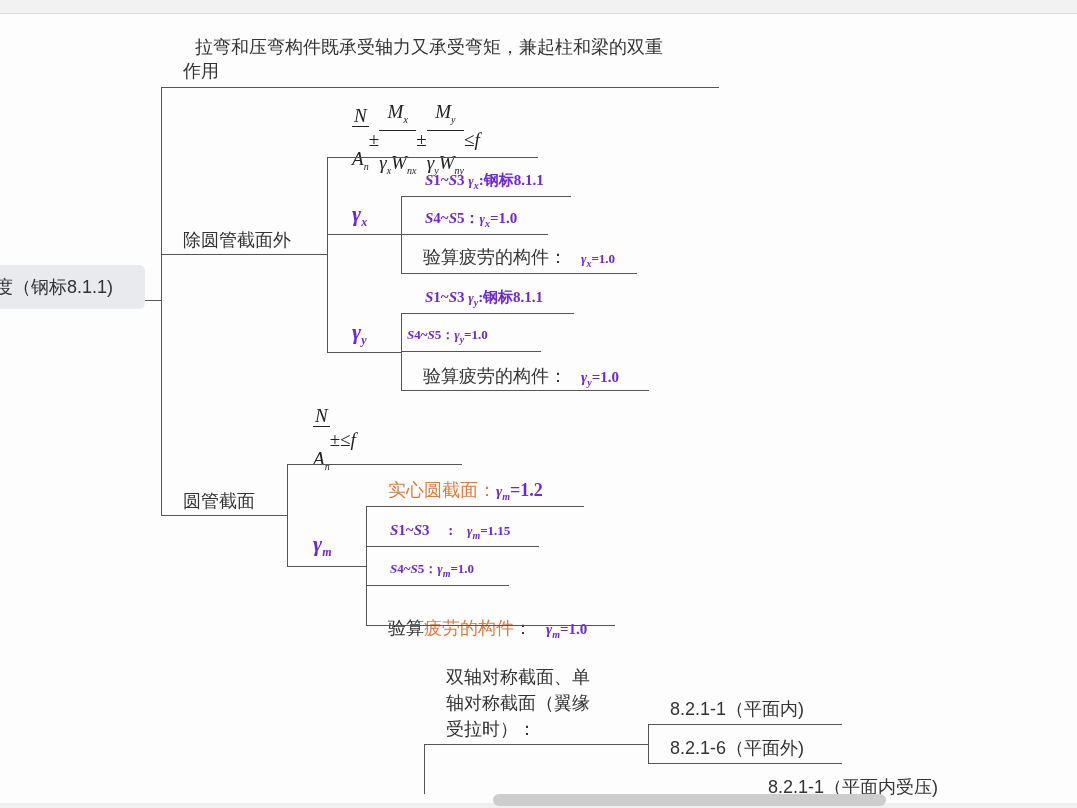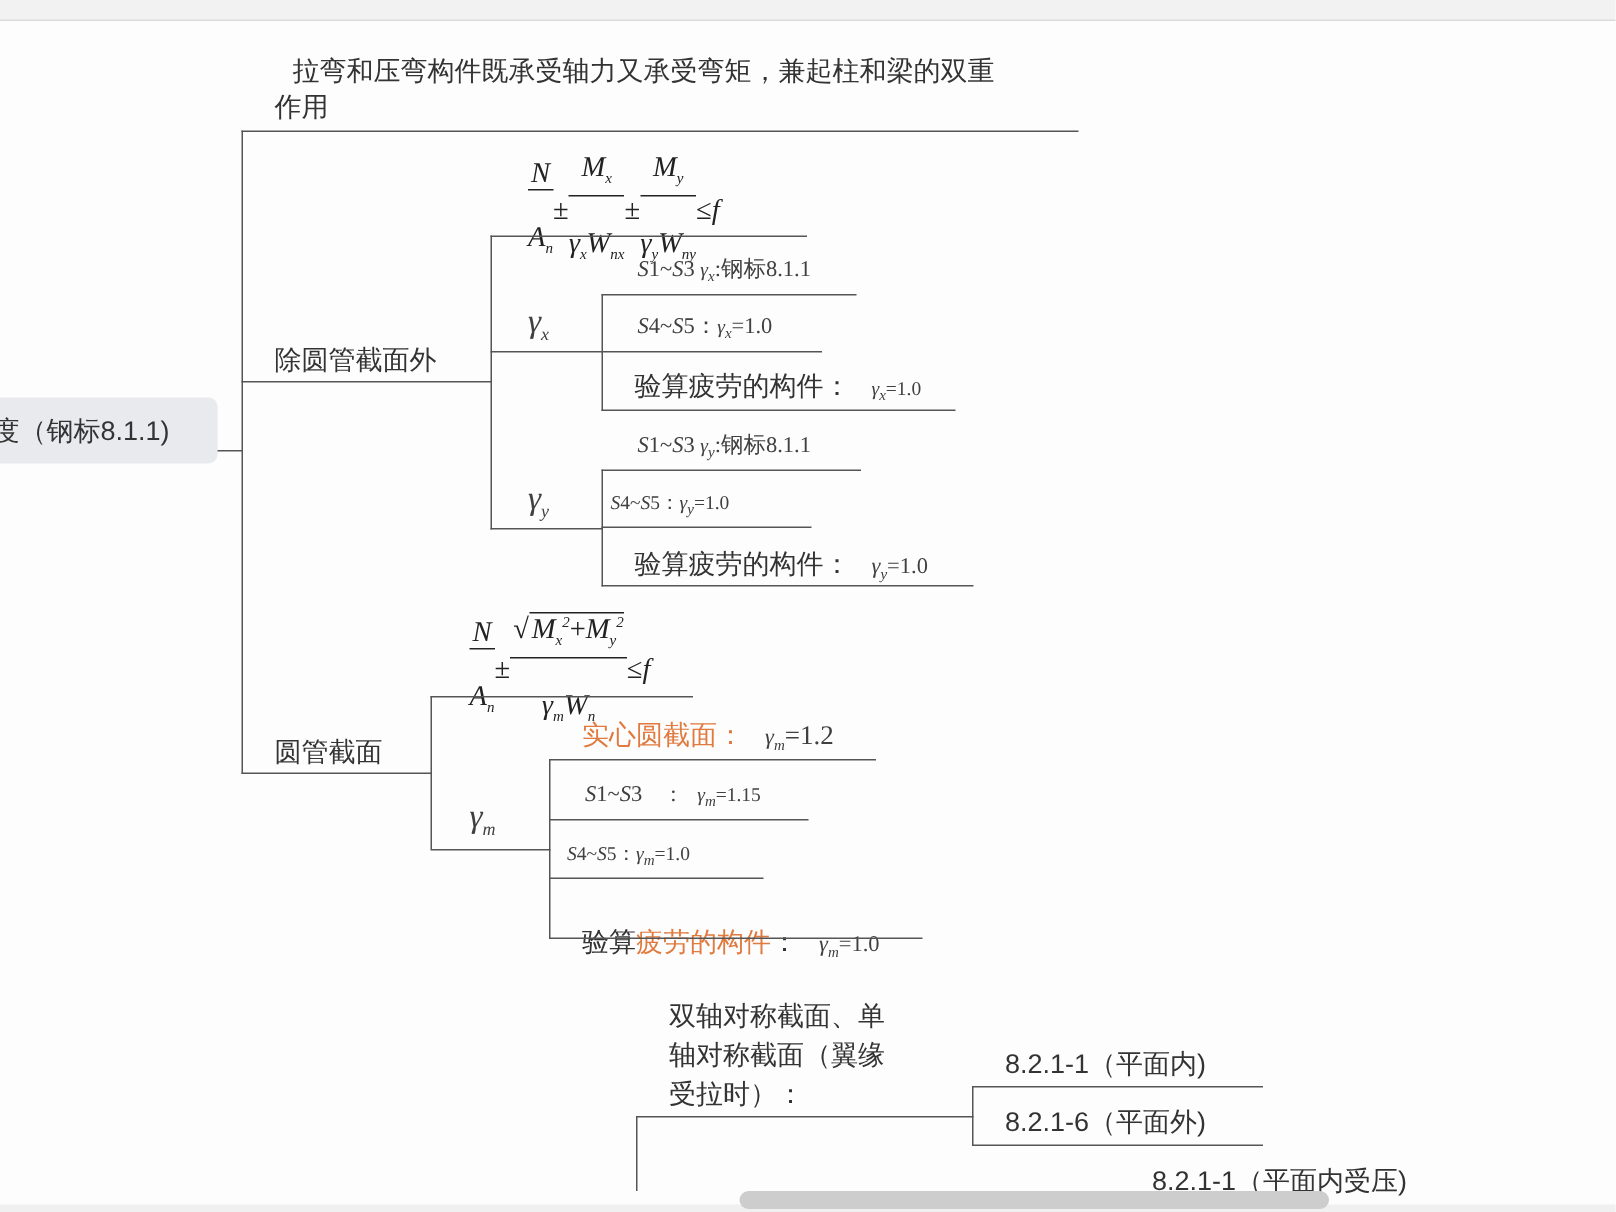--- a/index.html
+++ b/index.html
@@ -6,21 +6,21 @@
   body {
     width:1077px; height:808px; overflow:hidden; position:relative;
     background:#fdfdfd;
     font-family:"Liberation Sans","DejaVu Sans",sans-serif;
     color:#333;
   }
   .topbar { position:absolute; left:0; top:0; width:1077px; height:13px; background:#f2f2f2; border-bottom:1px solid #dcdcdc; }
   .hl { position:absolute; height:1px; background:#555; }
   .vl { position:absolute; width:1px; background:#555; }
   .t { position:absolute; white-space:nowrap; font-size:18px; color:#333; line-height:24px; }
-  .serif { font-family:"Liberation Serif","DejaVu Serif",serif; color:#404040; }
+  .serif { font-family:"Liberation Serif","DejaVu Serif",serif; color:#6d28d9;font-weight:bold; }
   .ital { font-style:italic; }
   .sm { font-size:15px; }
   .xs { font-size:13px; }
   .orange { color:#e07a3f; }
   .root {
     position:absolute; left:-10px; top:265px; width:155px; height:44px;
     background:#e9eaee; border-radius:6px;
   }
   .root span { position:absolute; right:32px; top:10px; font-size:18px; color:#333; white-space:nowrap; }
   .frac { display:inline-block; vertical-align:middle; text-align:center; }
@@ -82,34 +82,34 @@
   <div class="t serif xs" style="left:407px; top:323px;"><i>S</i>4~<i>S</i>5：<i>γ<sub>y</sub></i>=1.0</div>
   <div class="hl" style="left:401px; top:351px; width:140px;"></div>
   <div class="t" style="left:423px; top:364px;"><span>验算疲劳的构件：</span><span class="serif sm" style="margin-left:14px;"><i>γ<sub>y</sub></i>=1.0</span></div>
   <div class="hl" style="left:401px; top:390px; width:248px;"></div>
 
   <div class="t" style="left:183px; top:489px;">圆管截面</div>
   <div class="hl" style="left:161px; top:515px; width:127px;"></div>
   <div class="vl" style="left:287px; top:464px; height:102px;"></div>
 
   <div class="formula" style="left:313px; top:406px;">
-    <span class="frac"><span class="num"><i>N</i></span><span class="den"><i>A<sub>n</sub></i></span></span>±<span class="frac"><span class="num"><b>√</b><span class="sqrt"><i>M<sub>x</sub><sup>2</sup></i>+<i>M<sub>y</sub><sup>2</sup></i></span></span><span class="den"><i>γ<sub>m</sub>W<sub>n</sub></i></span></span>≤<i>f</i>
+    <span class="frac"><span class="num"><i>N</i></span><span class="den"><i>A<sub>n</sub></i></span></span>±≤<i>f</i>
     
   </div>
   <div class="hl" style="left:287px; top:464px; width:175px;"></div>
 
   <div class="t serif ital" style="left:313px; top:532px; font-size:22px;">γ<sub style="font-size:12px">m</sub></div>
   <div class="hl" style="left:287px; top:566px; width:80px;"></div>
   <div class="vl" style="left:366px; top:506px; height:120px;"></div>
 
-  <div class="t" style="left:388px; top:478px;"><span class="orange">实心圆截面：</span><span class="serif" style="margin-left:14px;"><i class="sm">γ<sub>m</sub></i>=1.2</span></div>
+  <div class="t" style="left:388px; top:478px;"><span class="orange">实心圆截面：</span><span class="serif" style=""><i class="sm">γ<sub>m</sub></i>=1.2</span></div>
   <div class="hl" style="left:366px; top:506px; width:218px;"></div>
   <div class="t serif sm" style="left:390px; top:518px;"><i>S</i>1~<i>S</i>3 　: <span class="xs" style="margin-left:10px;"><i>γ<sub>m</sub></i>=1.15</span></div>
   <div class="hl" style="left:366px; top:546px; width:173px;"></div>
-  <div class="t serif xs" style="left:378px; top:557px;"><i>S</i>4~<i>S</i>5：<i>γ<sub>m</sub></i>=1.0</div>
+  <div class="t serif xs" style="left:390px; top:557px;"><i>S</i>4~<i>S</i>5：<i>γ<sub>m</sub></i>=1.0</div>
   <div class="hl" style="left:366px; top:585px; width:143px;"></div>
   <div class="t" style="left:388px; top:596px;margin-top:20px;"><span>验算</span><span class="orange">疲劳的构件</span><span>：</span><span class="serif sm" style="margin-left:14px;"><i>γ<sub>m</sub></i>=1.0</span></div>
   <div class="hl" style="left:366px; top:625px; width:249px;"></div>
 
   <div class="t" style="left:446px; top:665px;">双轴对称截面、单</div>
   <div class="t" style="left:446px; top:691px;">轴对称截面（翼缘</div>
   <div class="t" style="left:446px; top:717px;">受拉时）：</div>
   <div class="hl" style="left:424px; top:744px; width:225px;"></div>
   <div class="vl" style="left:424px; top:744px; height:50px;"></div>
   <div class="vl" style="left:648px; top:724px; height:40px;"></div>

